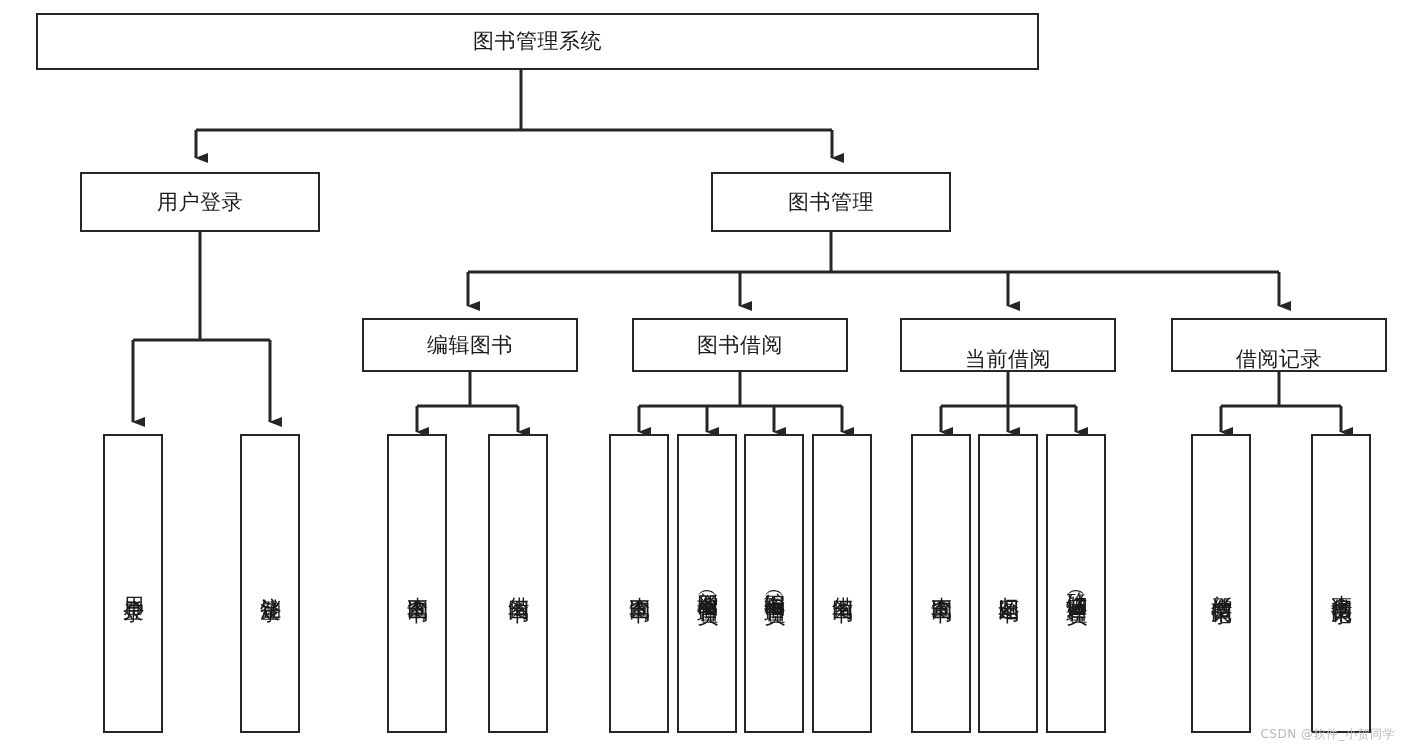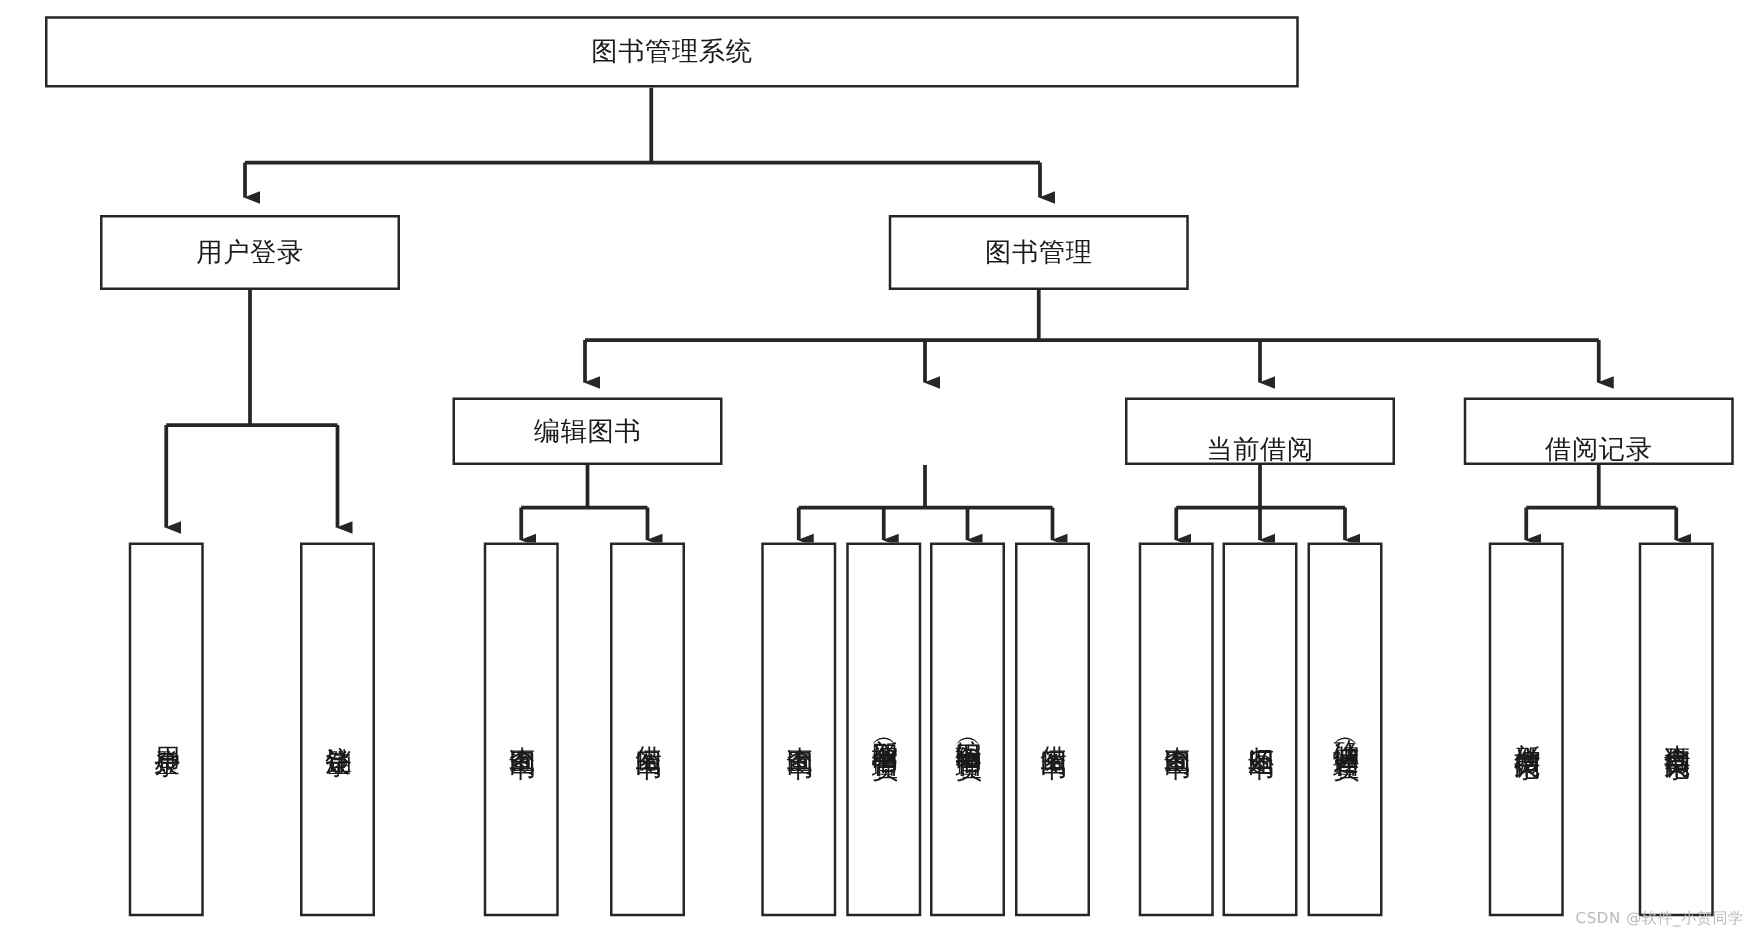--- a/index.html
+++ b/index.html
@@ -120,20 +120,23 @@
   <div class="node horiz" style="left:80px; top:172px; width:240px; height:60px;">
     <span>用户登录</span>
   </div>
   <div class="node horiz" style="left:711px; top:172px; width:240px; height:60px;">
     <span>图书管理</span>
   </div>
 
   <div class="node horiz" style="left:362px; top:318px; width:216px; height:54px;">
     <span>编辑图书</span>
   </div>
+  <div class="node horiz" style="left:632px; top:318px; width:216px; height:54px;">
+    <span>图书借阅</span>
+  </div>
   <div class="node horiz" style="left:900px; top:318px; width:216px; height:54px;align-items:flex-end;">
     <span>当前借阅</span>
   </div>
   <div class="node horiz" style="left:1171px; top:318px; width:216px; height:54px;align-items:flex-end;">
     <span>借阅记录</span>
   </div>
 
   <div class="node vert" style="left:103px; top:434px; width:60px; height:299px;">
     <span class="vlabel">用户登录</span>
   </div>

